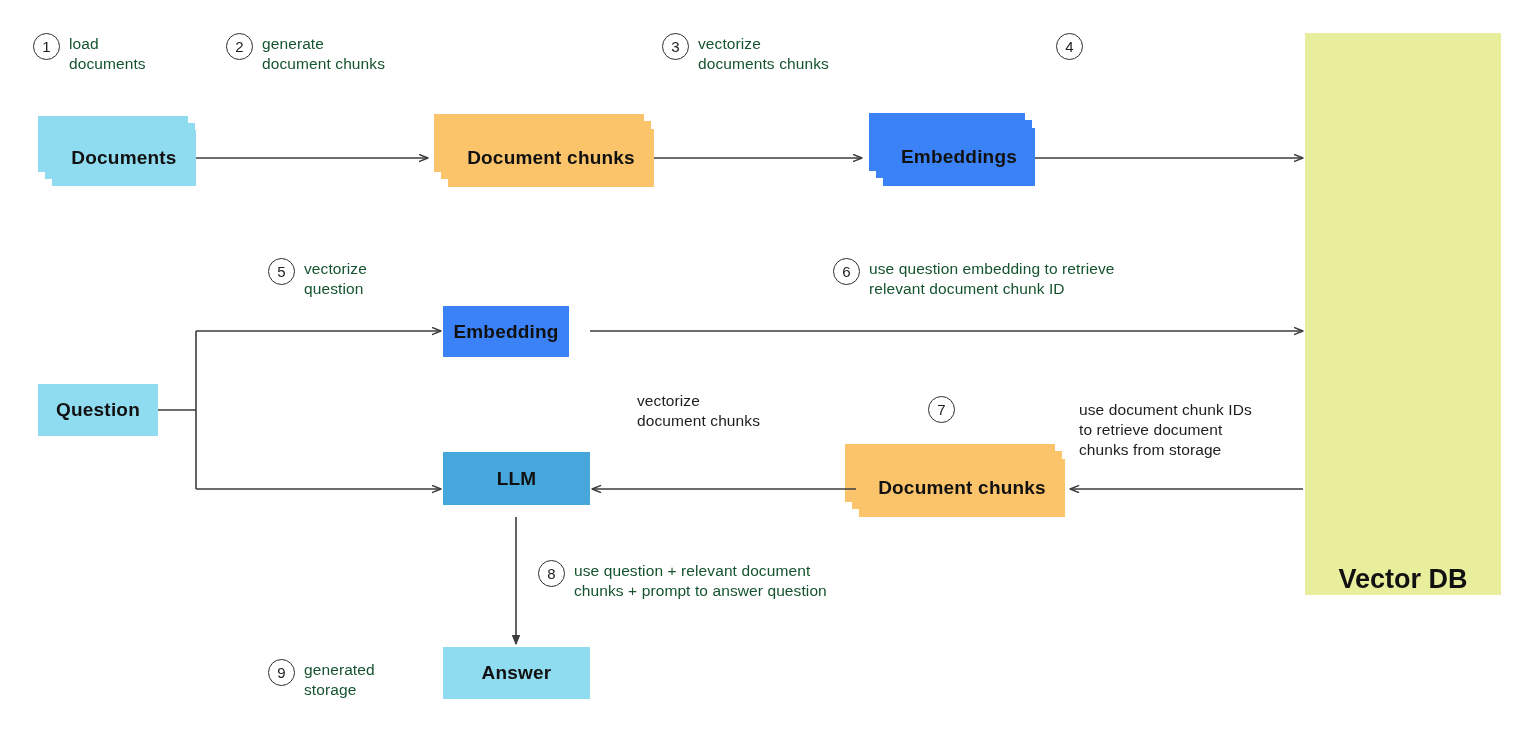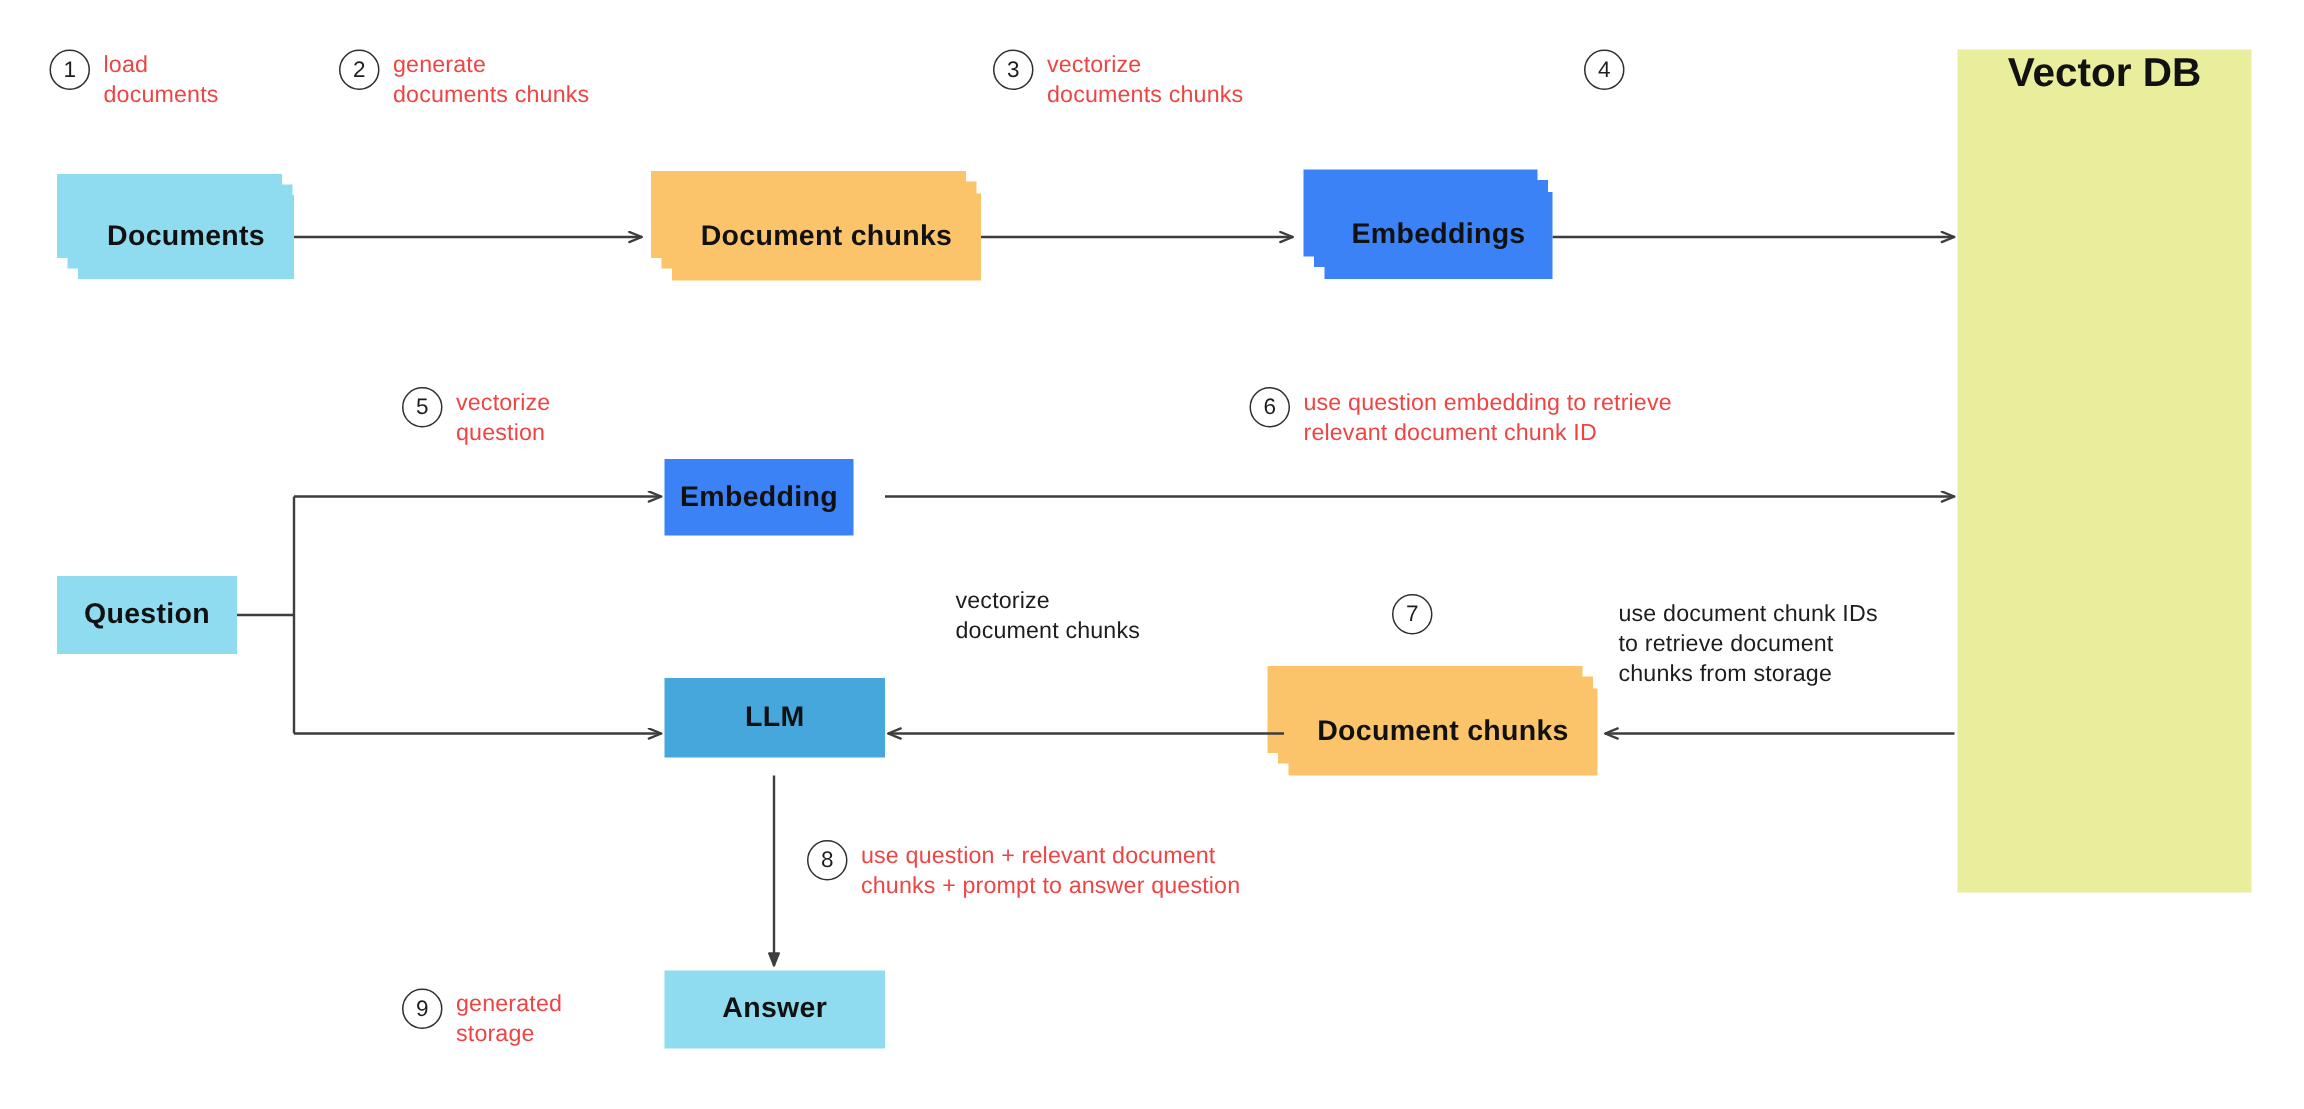--- a/index.html
+++ b/index.html
@@ -11,21 +11,21 @@
   #canvas{position:absolute;left:0;top:0;width:1536px;height:739px;}
 
   
   .step{position:absolute;display:flex;align-items:flex-start;gap:9px;}
   .step-num{
     width:27px;height:27px;min-width:27px;border:1.7px solid #2f2f2f;
     border-radius:50%;display:flex;align-items:center;justify-content:center;
     font-size:15px;color:#1d1d1d;line-height:1;box-sizing:border-box;
   }
   .step-text{
-    font-size:15.5px;line-height:1.30;color:#ef4444;white-space:pre-line;
+    font-size:15.5px;line-height:1.30;color:#14532d;white-space:pre-line;
     padding-top:1px;letter-spacing:.1px;
   }
 
   
   .plain-label{
     position:absolute;font-size:15.5px;line-height:1.30;color:#1d1d1d;
     white-space:pre-line;letter-spacing:.1px;
   }
 
   
@@ -36,21 +36,21 @@
   }
   .cyan{background:#8fdcf0;}
   .orange{background:#fbc46b;}
   .salmon{background:#3b82f6;}
   .blue{background:#45a7dc;}
 
   
   .stack-layer{position:absolute;box-sizing:border-box;z-index:1;}
 
   .vdb{
-    position:absolute;background:#e8ee9c;display:flex;align-items:flex-start;
+    position:absolute;background:#e8ee9c;display:flex;align-items:flex-end;
     justify-content:center;font-size:27px;font-weight:bold;color:#111111;
     z-index:2;
   }
 </style>
 </head>
 <body>
 
 <div id="canvas">
 
   <svg width="1536" height="739" style="position:absolute;left:0;top:0;z-index:2;">
@@ -129,21 +129,21 @@
 
   <div class="step" style="left:33px;top:33px;">
     <div class="step-num">1</div>
     <div class="step-text">load
 documents</div>
   </div>
 
   <div class="step" style="left:226px;top:33px;">
     <div class="step-num">2</div>
     <div class="step-text">generate
-documents chunks</div>
+document chunks</div>
   </div>
 
   <div class="step" style="left:662px;top:33px;">
     <div class="step-num">3</div>
     <div class="step-text">vectorize
 documents chunks</div>
   </div>
 
   <div class="step" style="left:1056px;top:33px;">
     <div class="step-num">4</div>

